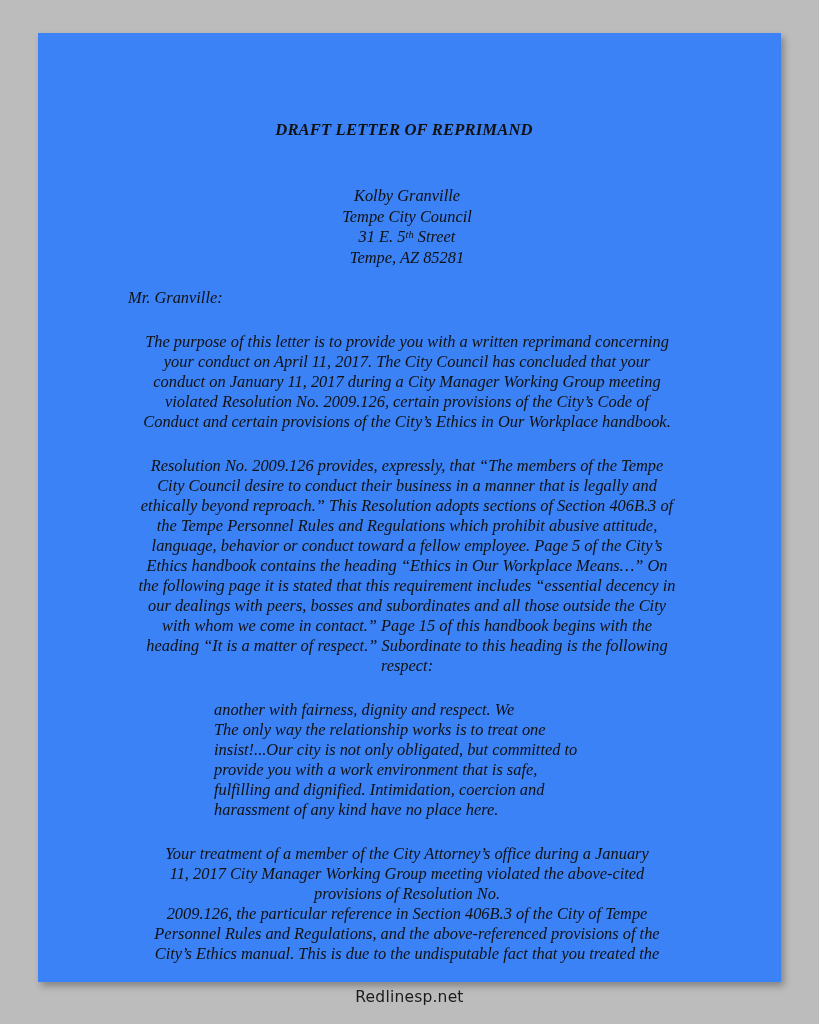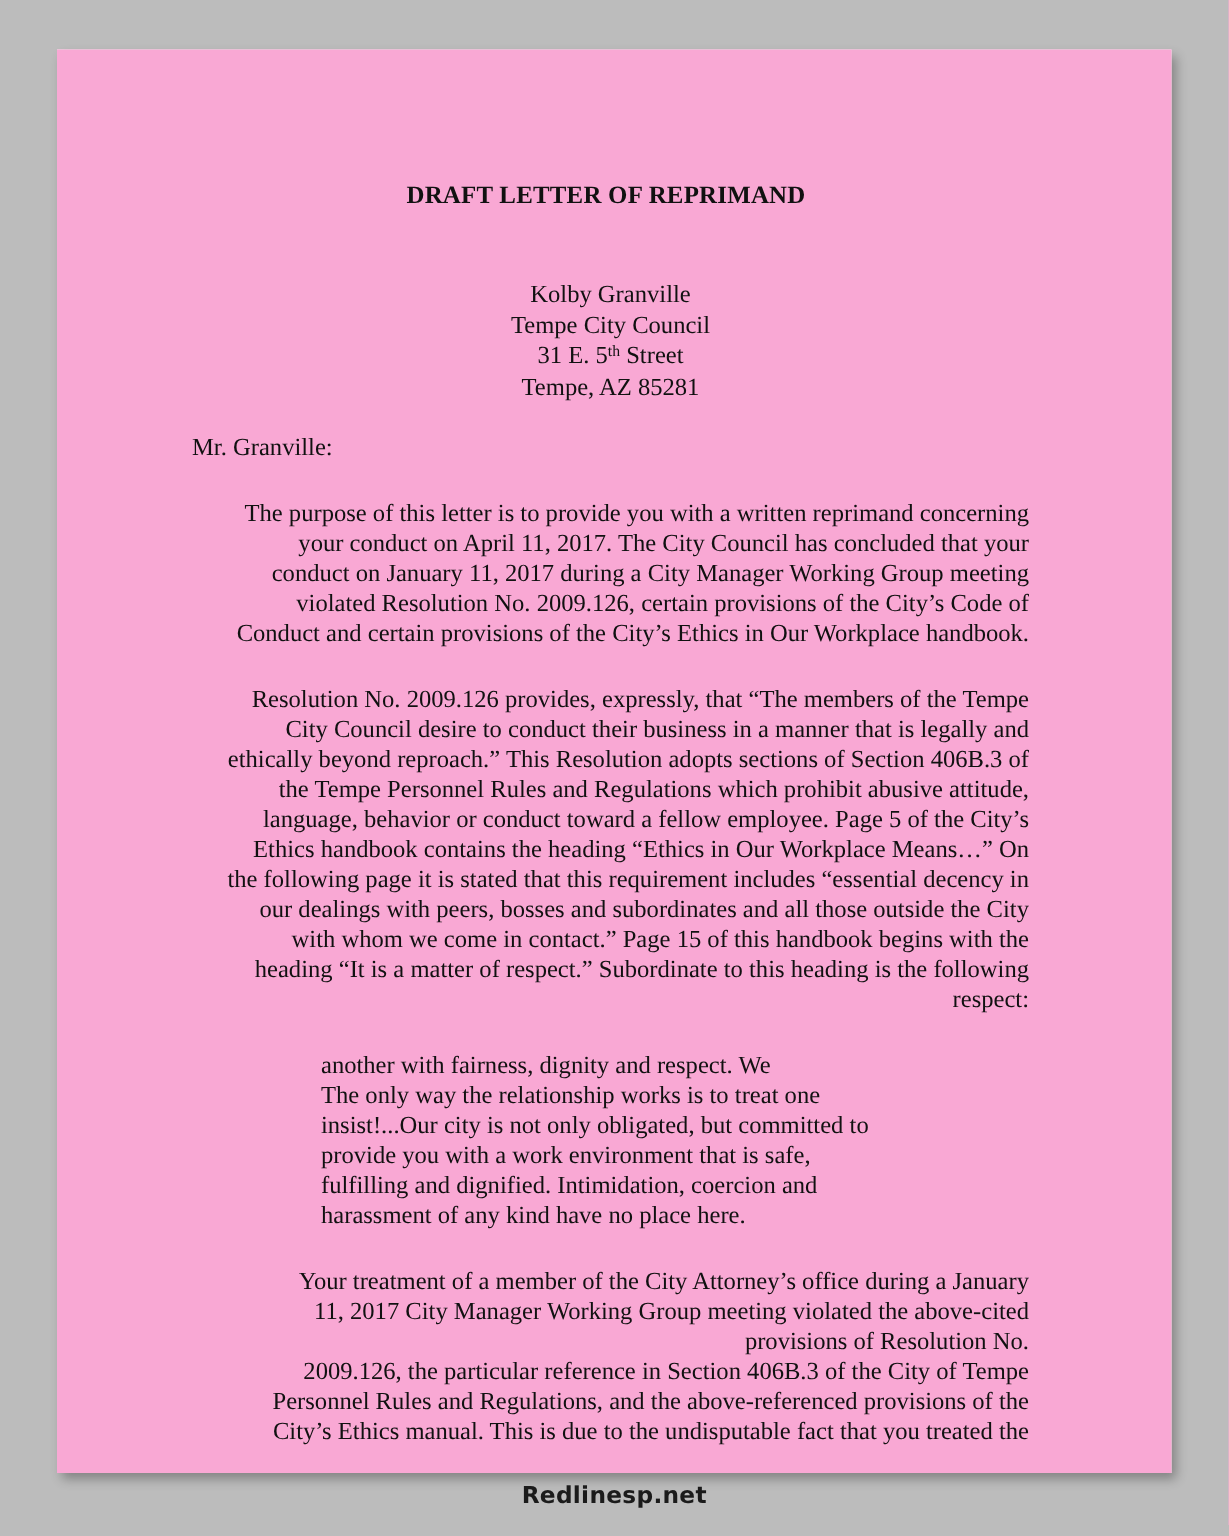--- a/index.html
+++ b/index.html
@@ -25,22 +25,23 @@
     background: #ffffff;
     box-shadow: 3px 4px 7px rgba(0,0,0,0.30);
   }
 
   .page {
     position: absolute;
     left: 38px;
     top: 33px;
     width: 743px;
     height: 949px;
-    background: #f9a8d4;
+    background: #3b82f6;
     box-sizing: border-box;
+    font-style: italic;
   }
 
   .letter-body {
     position: absolute;
     left: 90px;       
     top: 87px;        
     width: 558px;
     color: #111111;
     font-size: 16.4px;
     line-height: 20px;
@@ -69,21 +70,21 @@
     vertical-align: 0.42em;
     line-height: 0;
   }
 
   .salutation {
     margin: 20px 0 0 0;
   }
 
   p.para {
     margin: 24px 0 0 0;
-    text-align: right;
+    text-align: center;
   }
 
   .blockquote {
     margin: 24px 0 0 86px;   
     width: 392px;
     line-height: 20px;
   }
   .blockquote .q-line {
     display: block;
     white-space: pre-wrap;
@@ -94,21 +95,21 @@
     white-space: pre-wrap;
   }
 
   .watermark {
     position: absolute;
     left: 0;
     top: 988px;
     width: 819px;
     text-align: center;
     font-family: "DejaVu Sans", "Liberation Sans", sans-serif;
-    font-weight: bold;
+    font-weight: normal;
     font-size: 15.5px;
     letter-spacing: 0.2px;
     color: #1b1b1b;
   }
 </style>
 </head>
 <body>
 
 <div id="page-shadow"></div>
 

